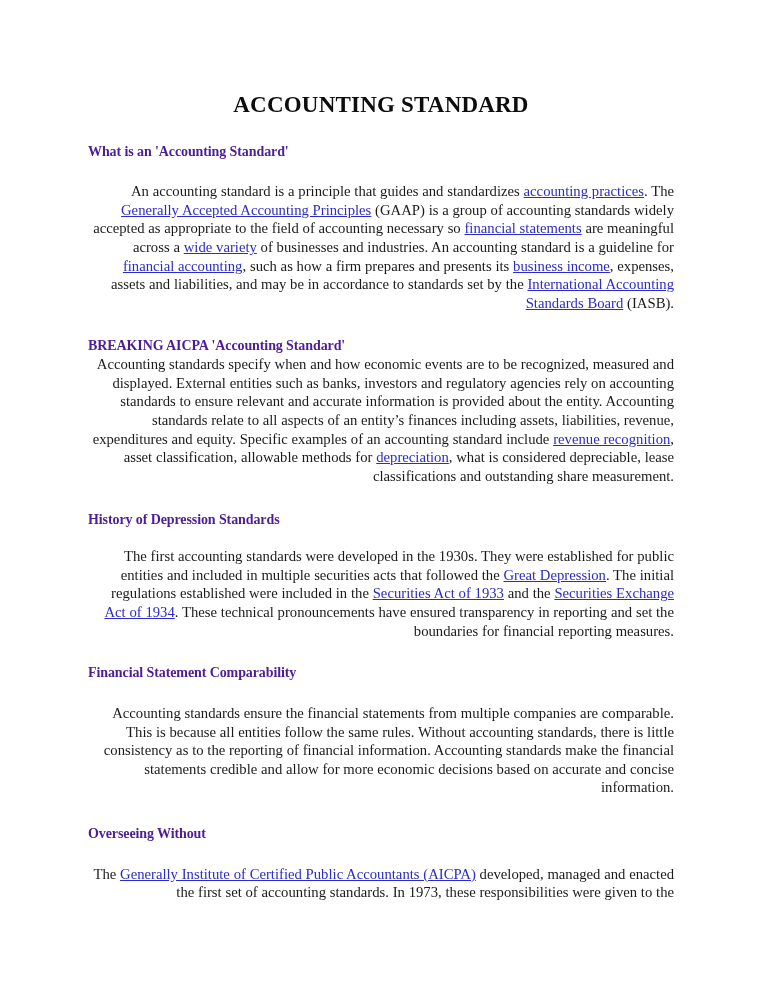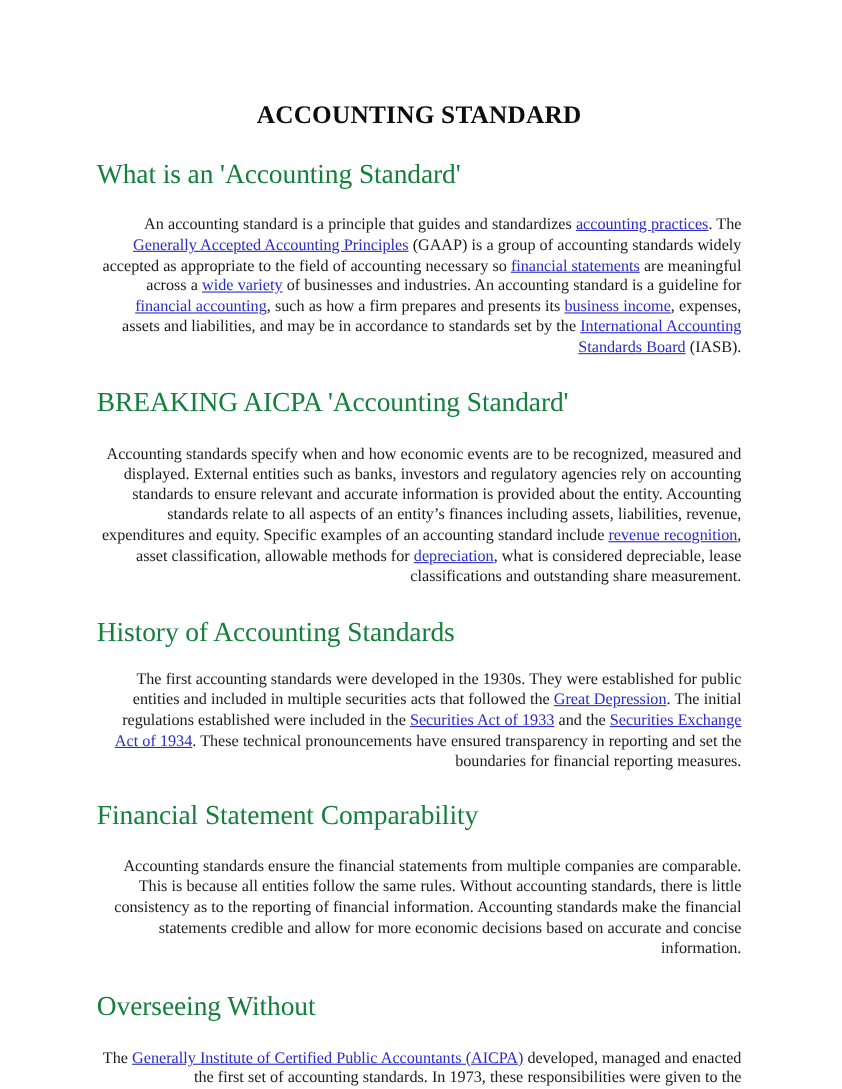--- a/index.html
+++ b/index.html
@@ -41,43 +41,43 @@
     padding-top: 92px;
     line-height: 1.15;
     color: #0d0d0d;
   }
 
   .section {
     margin: 0;
   }
 
   .section-heading {
-    font-size: 25px;
-    font-weight: normal;
+    font-size: 14px;
+    font-weight: bold;
     line-height: 1.2;
     margin: 0;
-    color: #15803d;
+    color: #4c1d95;
     letter-spacing: -0.1px;
   }
 
   .section-body {
     font-size: 14.7px;
     line-height: 18.6px;
     margin: 0;
     text-align: right;
     color: #1a1a1a;
     word-spacing: 0.1px;
   }
 
   
   .sec-1 { margin-top: 26px; }
   .sec-1 .section-body { margin-top: 21px; }
 
   .sec-2 { margin-top: 26px; }
-  .sec-2 .section-body { margin-top: 22px; }
+  .sec-2 .section-body { }
 
   .sec-3 { margin-top: 27px; }
   .sec-3 .section-body { margin-top: 18px; }
 
   .sec-4 { margin-top: 25px; }
   .sec-4 .section-body { margin-top: 22px; }
 
   .sec-5 { margin-top: 29px; }
   .sec-5 .section-body { margin-top: 22px; }
 
@@ -100,21 +100,21 @@
       <h2 class="section-heading">What is an 'Accounting Standard'</h2>
       <p class="section-body">An accounting standard is a principle that guides and standardizes <a class="doclink">accounting practices</a>. The <a class="doclink">Generally Accepted Accounting Principles</a> (GAAP) is a group of accounting standards widely accepted as appropriate to the field of accounting necessary so <a class="doclink">financial statements</a> are meaningful across a <a class="doclink">wide variety</a> of businesses and industries. An accounting standard is a guideline for <a class="doclink">financial accounting</a>, such as how a firm prepares and presents its <a class="doclink">business income</a>, expenses, assets and liabilities, and may be in accordance to standards set by the <a class="doclink">International Accounting Standards Board</a> (IASB).</p>
     </div>
 
     <div class="section sec-2">
       <h2 class="section-heading">BREAKING AICPA 'Accounting Standard'</h2>
       <p class="section-body">Accounting standards specify when and how economic events are to be recognized, measured and displayed. External entities such as banks, investors and regulatory agencies rely on accounting standards to ensure relevant and accurate information is provided about the entity. Accounting standards relate to all aspects of an entity’s finances including assets, liabilities, revenue, expenditures and equity. Specific examples of an accounting standard include <a class="doclink">revenue recognition</a>, asset classification, allowable methods for <a class="doclink">depreciation</a>, what is considered depreciable, lease classifications and outstanding share measurement.</p>
     </div>
 
     <div class="section sec-3">
-      <h2 class="section-heading">History of Accounting Standards</h2>
+      <h2 class="section-heading">History of Depression Standards</h2>
       <p class="section-body">The first accounting standards were developed in the 1930s. They were established for public entities and included in multiple securities acts that followed the <a class="doclink">Great Depression</a>. The initial regulations established were included in the <a class="doclink">Securities Act of 1933</a> and the <a class="doclink">Securities Exchange Act of 1934</a>. These technical pronouncements have ensured transparency in reporting and set the boundaries for financial reporting measures.</p>
     </div>
 
     <div class="section sec-4">
       <h2 class="section-heading">Financial Statement Comparability</h2>
       <p class="section-body">Accounting standards ensure the financial statements from multiple companies are comparable. This is because all entities follow the same rules. Without accounting standards, there is little consistency as to the reporting of financial information. Accounting standards make the financial statements credible and allow for more economic decisions based on accurate and concise information.</p>
     </div>
 
     <div class="section sec-5">
       <h2 class="section-heading">Overseeing Without</h2>

